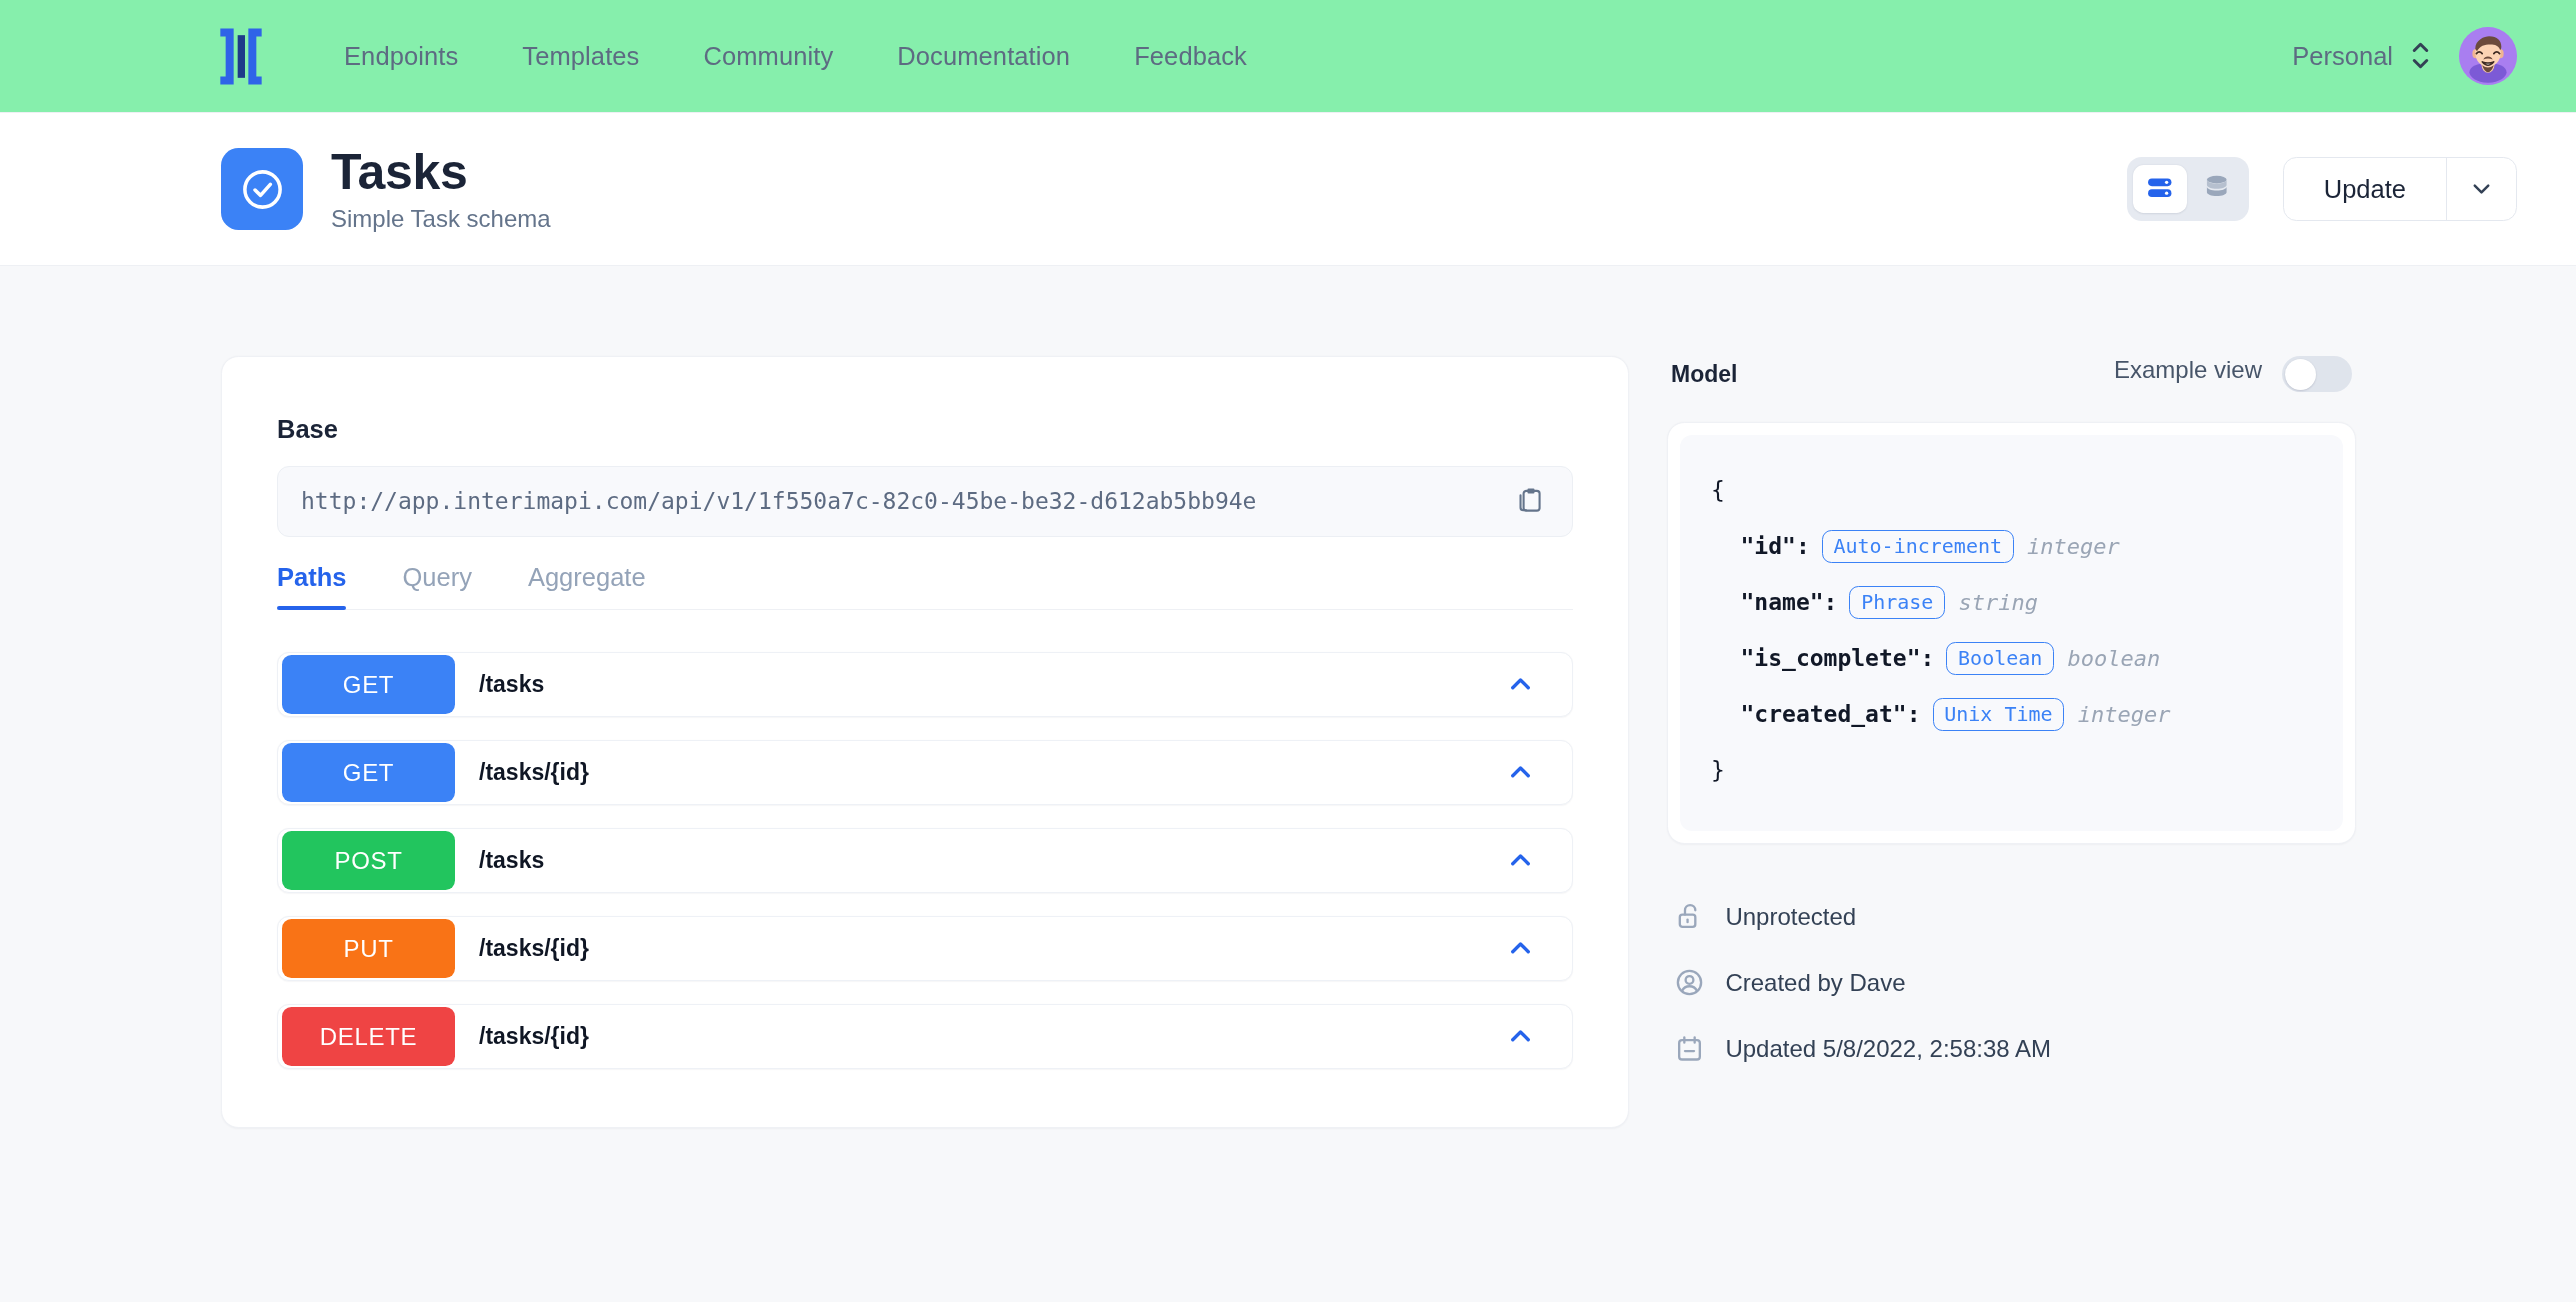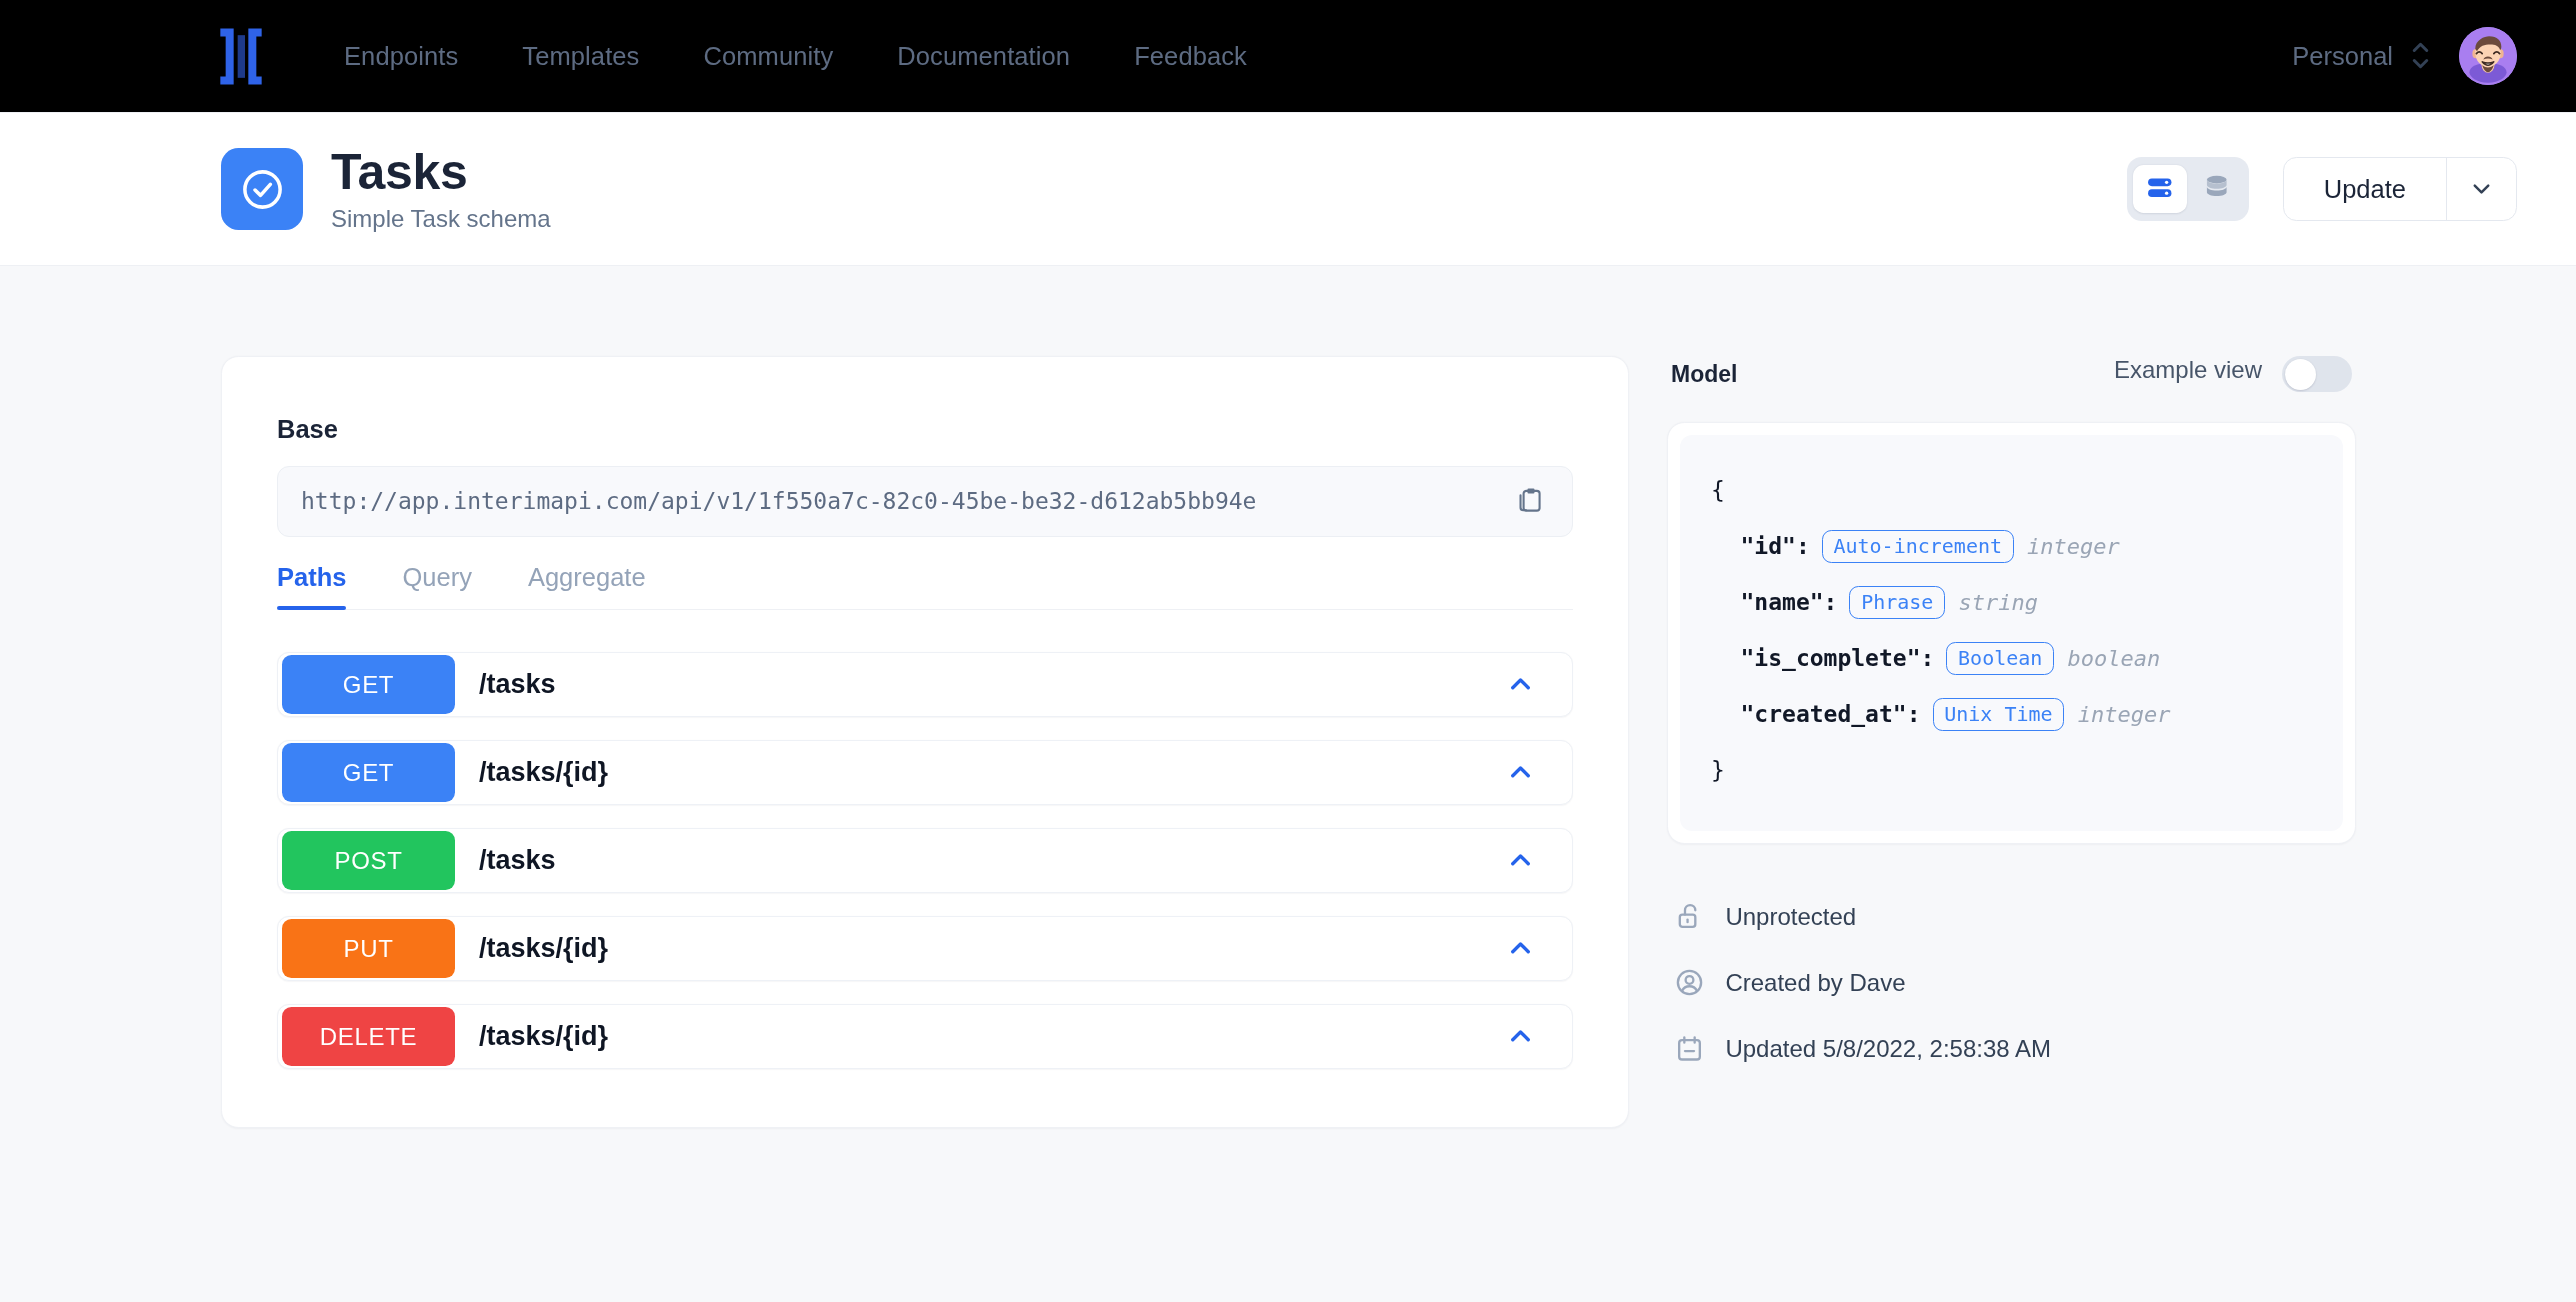--- a/index.html
+++ b/index.html
@@ -16,21 +16,21 @@
     position: relative;
     width: 2576px;
     height: 1302px;
     background: #f7f8fa;
     overflow: hidden;
   }
 
   
   .topnav {
     height: 113px;
-    background: #000000;
+    background: #86efac;
     display: flex;
     align-items: center;
     padding: 0 59px 0 209px;
     border-bottom: 0.7px solid #eef0f4;
   }
   .logo {
     width: 64px; height: 64px;
     display: flex; align-items: center; justify-content: center;
     gap: 0px;
     flex: 0 0 auto;
@@ -240,21 +240,21 @@
     margin-left: 4px;
     border-radius: 9.4px;
     display: flex; align-items: center; justify-content: center;
     color: #ffffff;
     font-size: 24px;
     letter-spacing: 0.7px;
     flex: 0 0 auto;
   }
   .path {
     margin-left: 24px;
-    font-size: 27px;
+    font-size: 23px;
     font-weight: bold;
     color: #0f1624;
     flex: 1 1 auto;
   }
   .row-caret {
     width: 44px; height: 44px;
     display: flex; align-items: center; justify-content: center;
     flex: 0 0 auto;
   }
 

